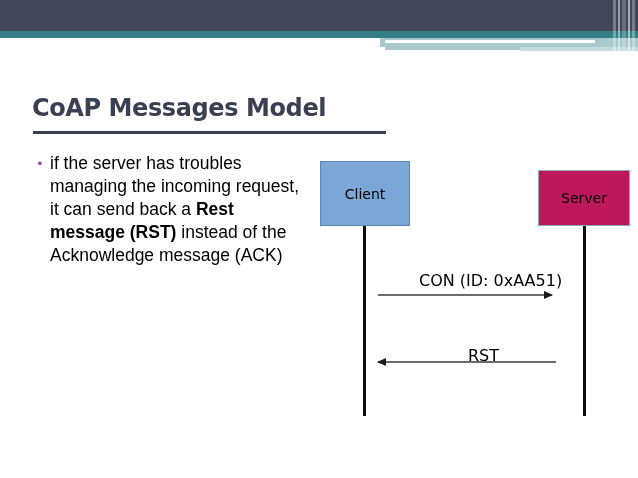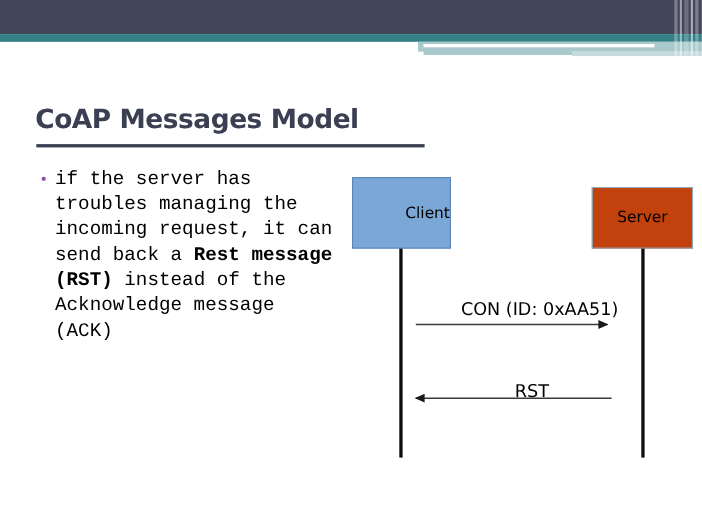--- a/index.html
+++ b/index.html
@@ -113,21 +113,21 @@
     width: 14px;
     flex: 0 0 14px;
     color: #8c4e9c;
     font-family: "DejaVu Sans", sans-serif;
     font-size: 13px;
     line-height: 23px;
     text-align: left;
   }
   .bullet-text {
     flex: 1 1 auto;
-    font-family: Liberation Mono, monospace;
+    font-family: Liberation Sans, sans-serif;
     font-size: 17.5px;
     line-height: 23px;
     color: #000000;
   }
   .bullet-text b { font-weight: bold; }
 
   
   .diagram {
     position: absolute;
     left: 0; top: 0;
@@ -141,26 +141,25 @@
     justify-content: center;
     font-family: "DejaVu Sans", sans-serif;
     font-size: 14px;
     color: #000000;
   }
   .node-client {
     left: 320px; top: 161px;
     width: 90px; height: 65px;
     background: #7ba7d7;
     border: 1px solid #5b86b8;
-    justify-content: flex-end;
   }
   .node-server {
     left: 538px; top: 170px;
     width: 92px; height: 56px;
-    background: #c2410c;
+    background: #be185d;
     border: 1px solid #8fa8b5;
   }
   .lifeline {
     position: absolute;
     width: 3px;
     background: #0d0d0d;
   }
   .lifeline-client { left: 363px; top: 226px; height: 190px; }
   .lifeline-server { left: 583px; top: 226px; height: 190px; }
 

